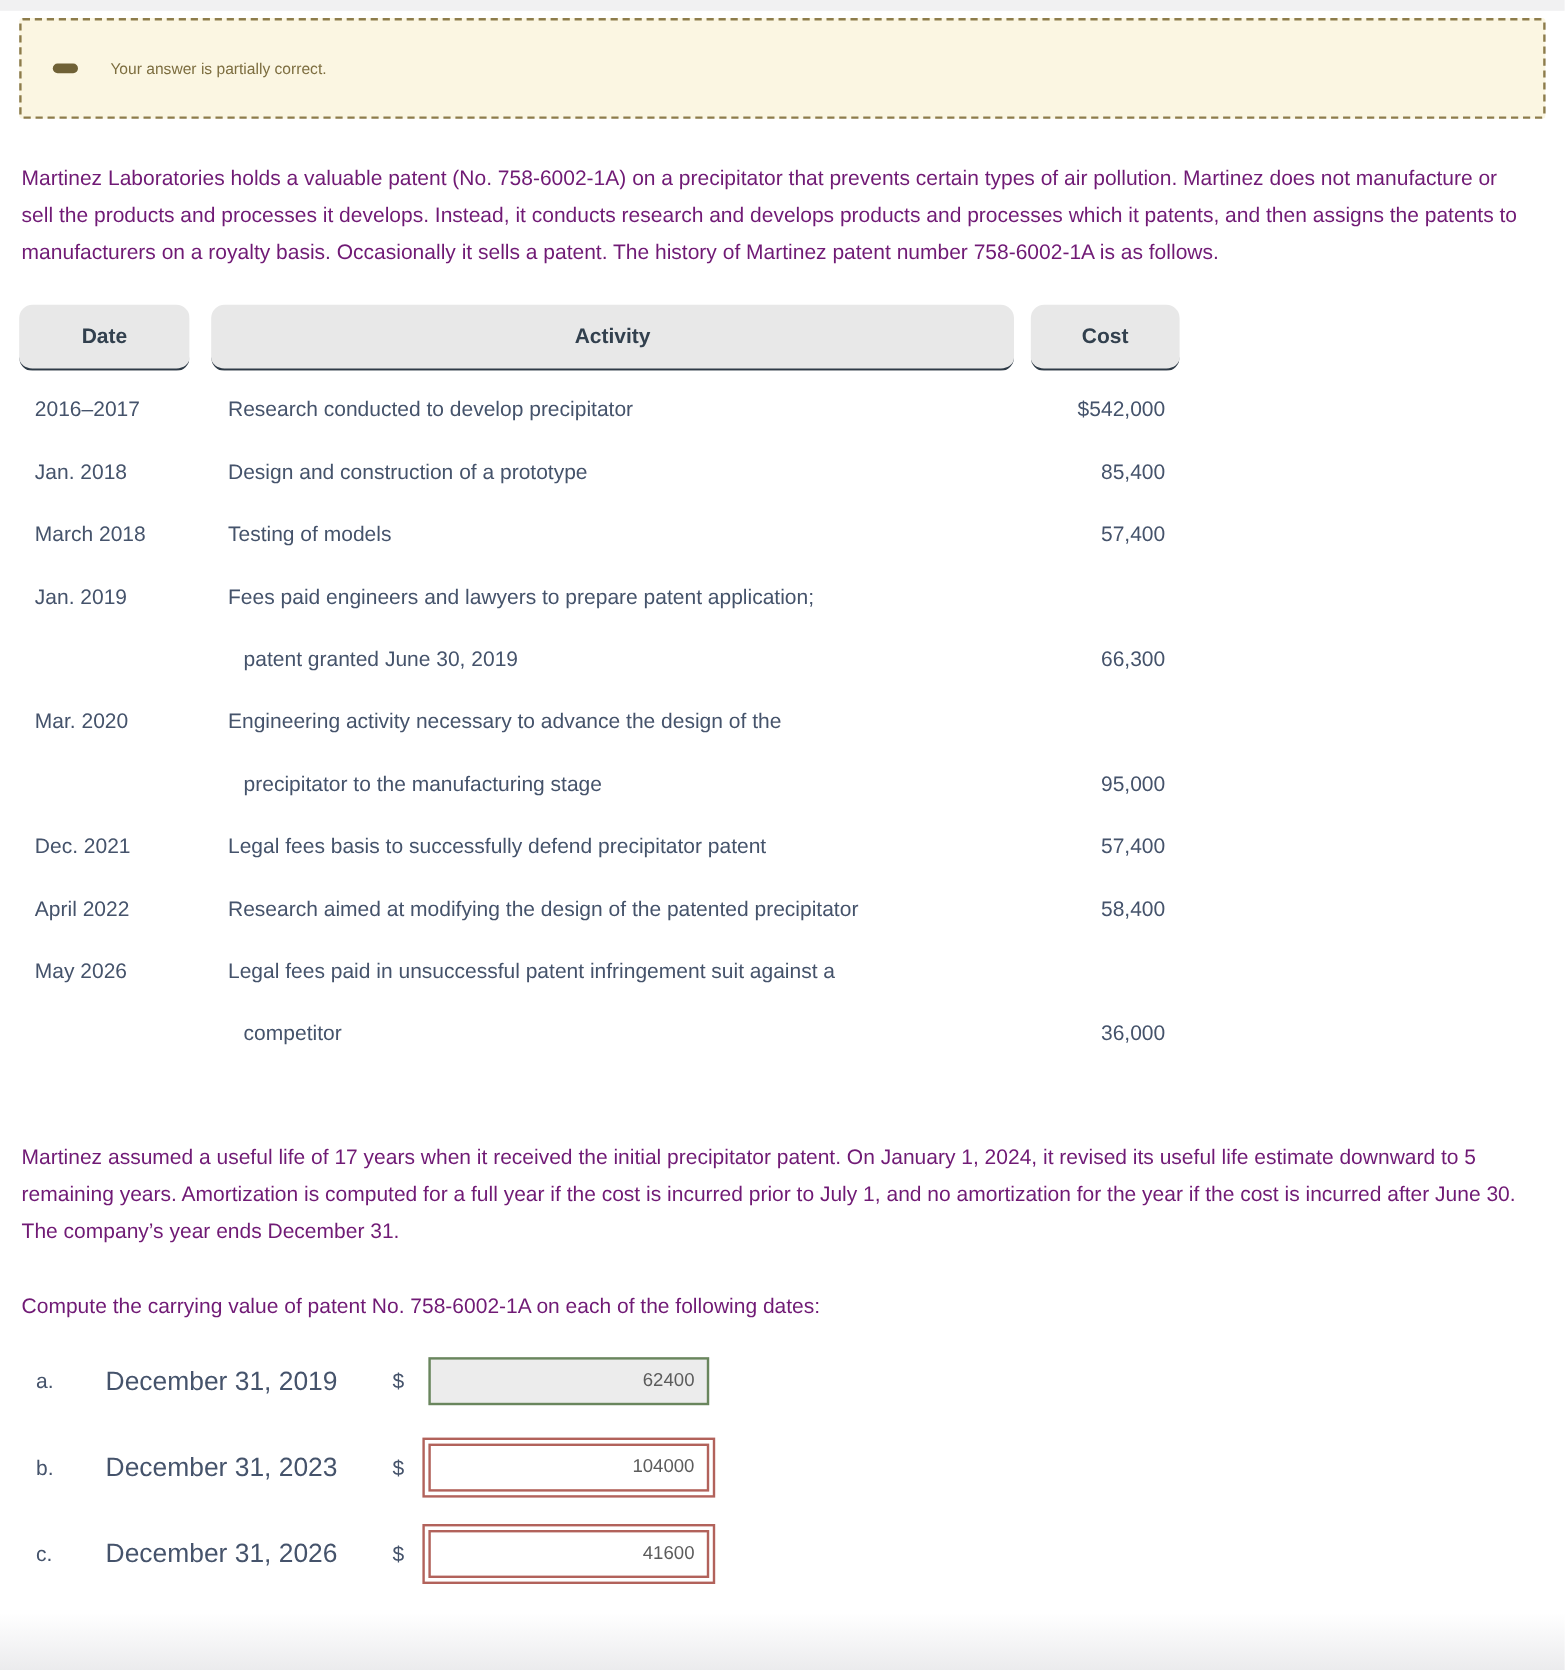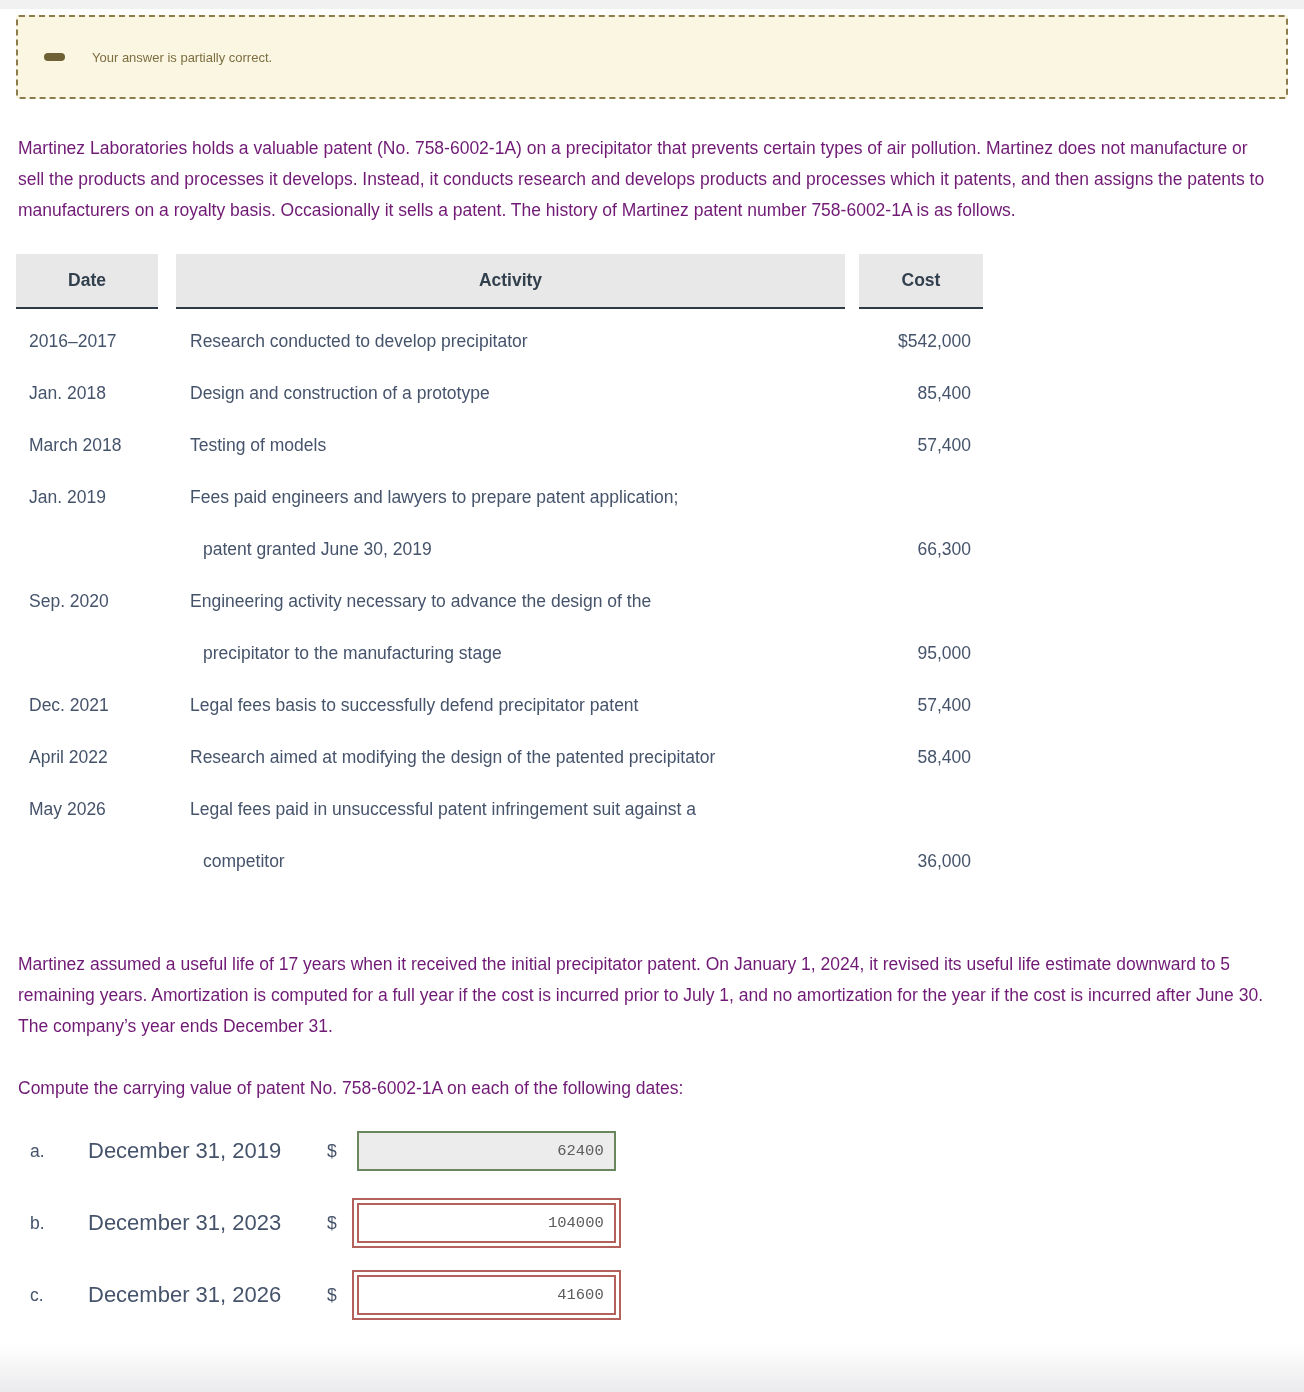--- a/index.html
+++ b/index.html
@@ -47,20 +47,21 @@
     width: 967px;
     display: grid;
     grid-template-columns: 142px 18px 669px 14px 124px;
   }
   .th {
     background: #e8e8e8;
     height: 55px;
     display: flex; align-items: center; justify-content: center;
     font-weight: bold; font-size: 17.5px; color: #32404e;
     border-bottom: 2px solid #2e3a46;
+    border-radius: 11px;
   }
   .th-gap { background: #ffffff; }
   .t-spacer { grid-column: 1 / -1; height: 6px; }
   .td {
     height: 52px;
     display: flex; align-items: center;
     font-size: 17.5px; color: #45536b;
   }
   .td-date { padding-left: 13px; }
   .td-activity { padding-left: 14px; }
@@ -70,22 +71,22 @@
   
   .answers { margin: 20px 0 0 30px; }
   .answer-row { display: flex; align-items: center; height: 54px; margin-bottom: 18px; }
   .ans-label { width: 58px; font-size: 17.5px; color: #45536b; }
   .ans-date  { width: 239px; font-size: 22px; color: #45536b; }
   .ans-currency { font-size: 17.5px; color: #45536b; margin-right: 15px; }
   .ans-wrap { padding: 3px; border: 2px solid transparent; }
   .ans-wrap.incorrect { border-color: #b2625b; }
   .ans-input {
     display: block;
-    width: 259px; height: 40px;
-    font-family: Liberation Mono, monospace;
+    width: 234px; height: 40px;
+    font-family: Liberation Sans, sans-serif;
     font-size: 15.5px; color: #5c5c5c;
     text-align: right; padding-right: 10px;
     outline: none;
   }
   .ans-wrap.correct .ans-input {
     border: 2px solid #69865d;
     background: #ececec;
   }
   .ans-wrap.incorrect .ans-input {
     border: 2px solid #b2625b;
@@ -130,21 +131,21 @@
     <div class="td td-date">Jan. 2019</div>
     <div></div>
     <div class="td td-activity">Fees paid engineers and lawyers to prepare patent application;</div>
     <div></div>
     <div class="td td-cost"></div>
     <div class="td td-date"></div>
     <div></div>
     <div class="td td-activity indent">patent granted June 30, 2019</div>
     <div></div>
     <div class="td td-cost">66,300</div>
-    <div class="td td-date">Sep. 2020</div>
+    <div class="td td-date">Mar. 2020</div>
     <div></div>
     <div class="td td-activity">Engineering activity necessary to advance the design of the</div>
     <div></div>
     <div class="td td-cost"></div>
     <div class="td td-date"></div>
     <div></div>
     <div class="td td-activity indent">precipitator to the manufacturing stage</div>
     <div></div>
     <div class="td td-cost">95,000</div>
     <div class="td td-date">Dec. 2021</div>

